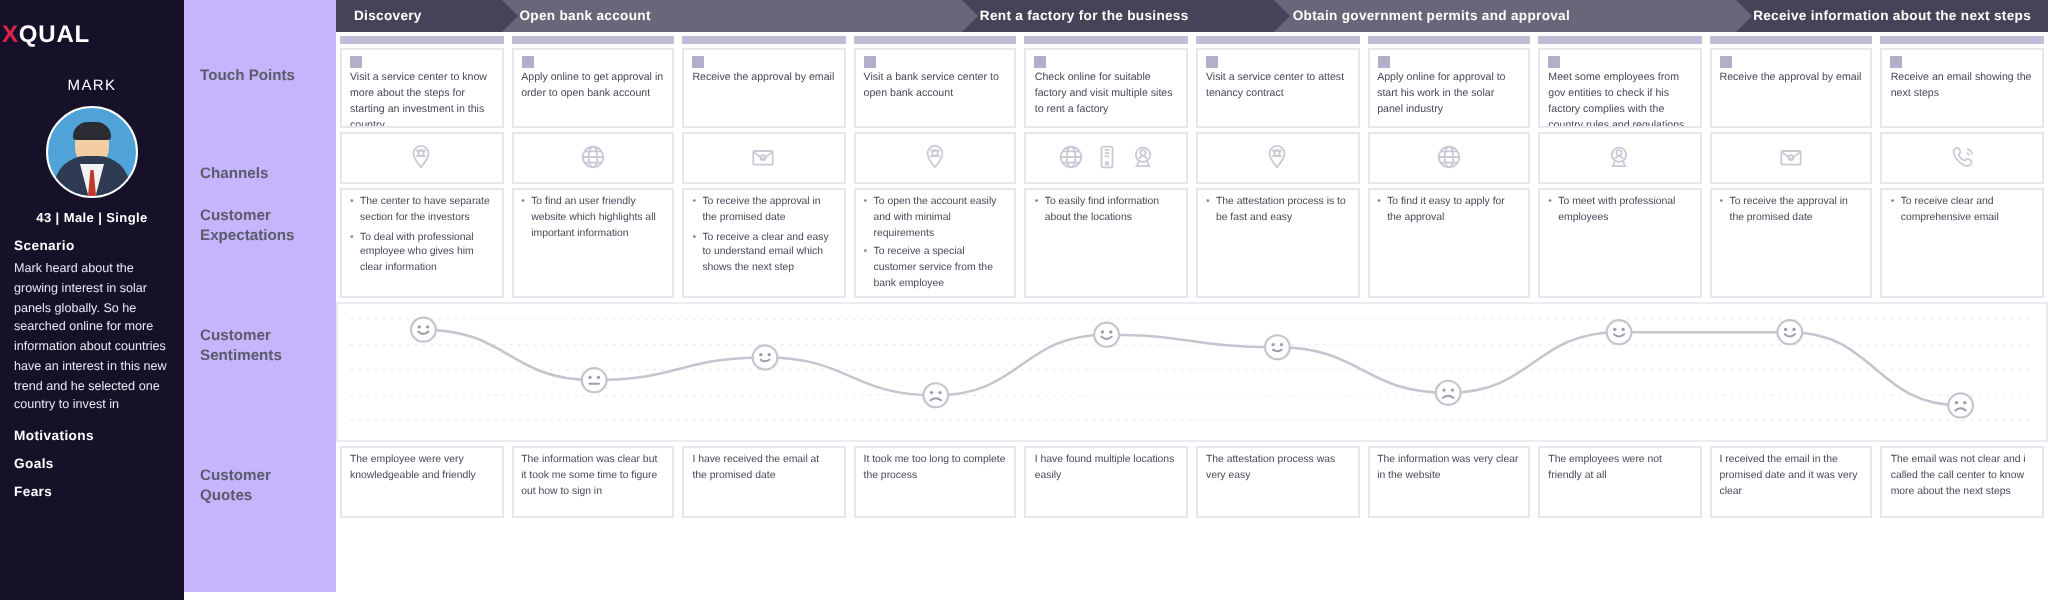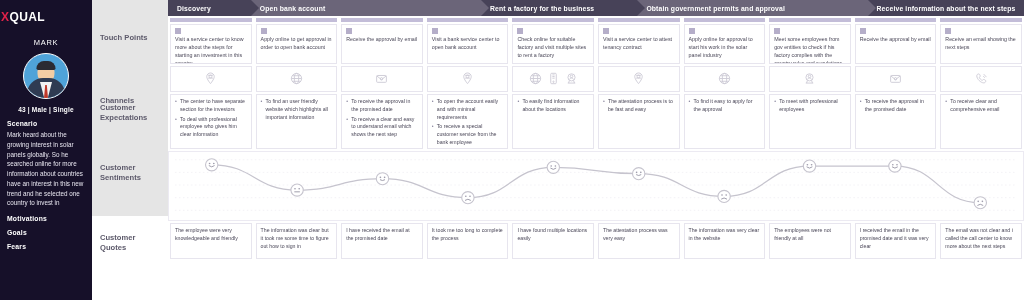--- a/index.html
+++ b/index.html
@@ -36,22 +36,22 @@
   .av-hair { position:absolute; width:19px; height:9px; background:#2b2b33; border-radius:9px 9px 2px 2px; left:50%; top:7px; transform:translateX(-50%); }
   .av-body { position:absolute; width:38px; height:20px; background:#2f3b52; border-radius:16px 16px 0 0; left:50%; bottom:0; transform:translateX(-50%); }
   .av-shirt { position:absolute; width:12px; height:16px; background:#f2f2f2; left:50%; bottom:0; transform:translateX(-50%); clip-path:polygon(0 0,100% 0,65% 100%,35% 100%); }
   .av-tie { position:absolute; width:4px; height:13px; background:#c0392b; left:50%; bottom:0; transform:translateX(-50%); clip-path:polygon(30% 0,70% 0,100% 100%,0 100%); }
   .persona-meta { text-align:center; font-size:6.5px; font-weight:bold; margin-top:7px; letter-spacing:.2px; }
   .sb-head { font-size:6.8px; font-weight:bold; margin-top:7px; letter-spacing:.2px; }
   .sb-body { font-size:6.3px; line-height:1.55; margin-top:3px; color:#e8e6f0; }
 
   
   .rowlabels {
-    width:76px; flex:0 0 76px; height:216px;
-    background:#e5e5e5; position:relative;
+    width:76px; flex:0 0 76px; height:296px;
+    background:#c4b5fd; position:relative;
     border-right:0;
   }
   .rl {
     position:absolute; left:8px; right:4px;
     font-size:7.6px; font-weight:bold; color:#5d5a6b;
     line-height:1.35;
   }
 
   
   .board { flex:1; height:300px; background:#ffffff; position:relative; }
@@ -124,21 +124,21 @@
       <div class="sb-head">Scenario</div>
       <div class="sb-body">Mark heard about the growing interest in solar panels globally. So he searched online for more information about countries have an interest in this new trend and he selected one country to invest in</div>
       <div class="sb-head">Motivations</div>
       <div class="sb-head">Goals</div>
       <div class="sb-head">Fears</div>
     </div>
 </aside>
 
 <div class="rowlabels">
     <div class="rl" style="top: 33px; white-space: pre-line;">Touch Points</div>
-    <div class="rl" style="top: 96px; white-space: pre-line;">Channels</div>
+    <div class="rl" style="top: 82px; white-space: pre-line;">Channels</div>
     <div class="rl" style="top: 103px; white-space: pre-line;">Customer
 Expectations</div>
     <div class="rl" style="top: 163px; white-space: pre-line;">Customer
 Sentiments</div>
     <div class="rl" style="top: 233px; white-space: pre-line;">Customer
 Quotes</div>
   </div>
 
 <main class="board">
   <div class="phases" id="phases">

